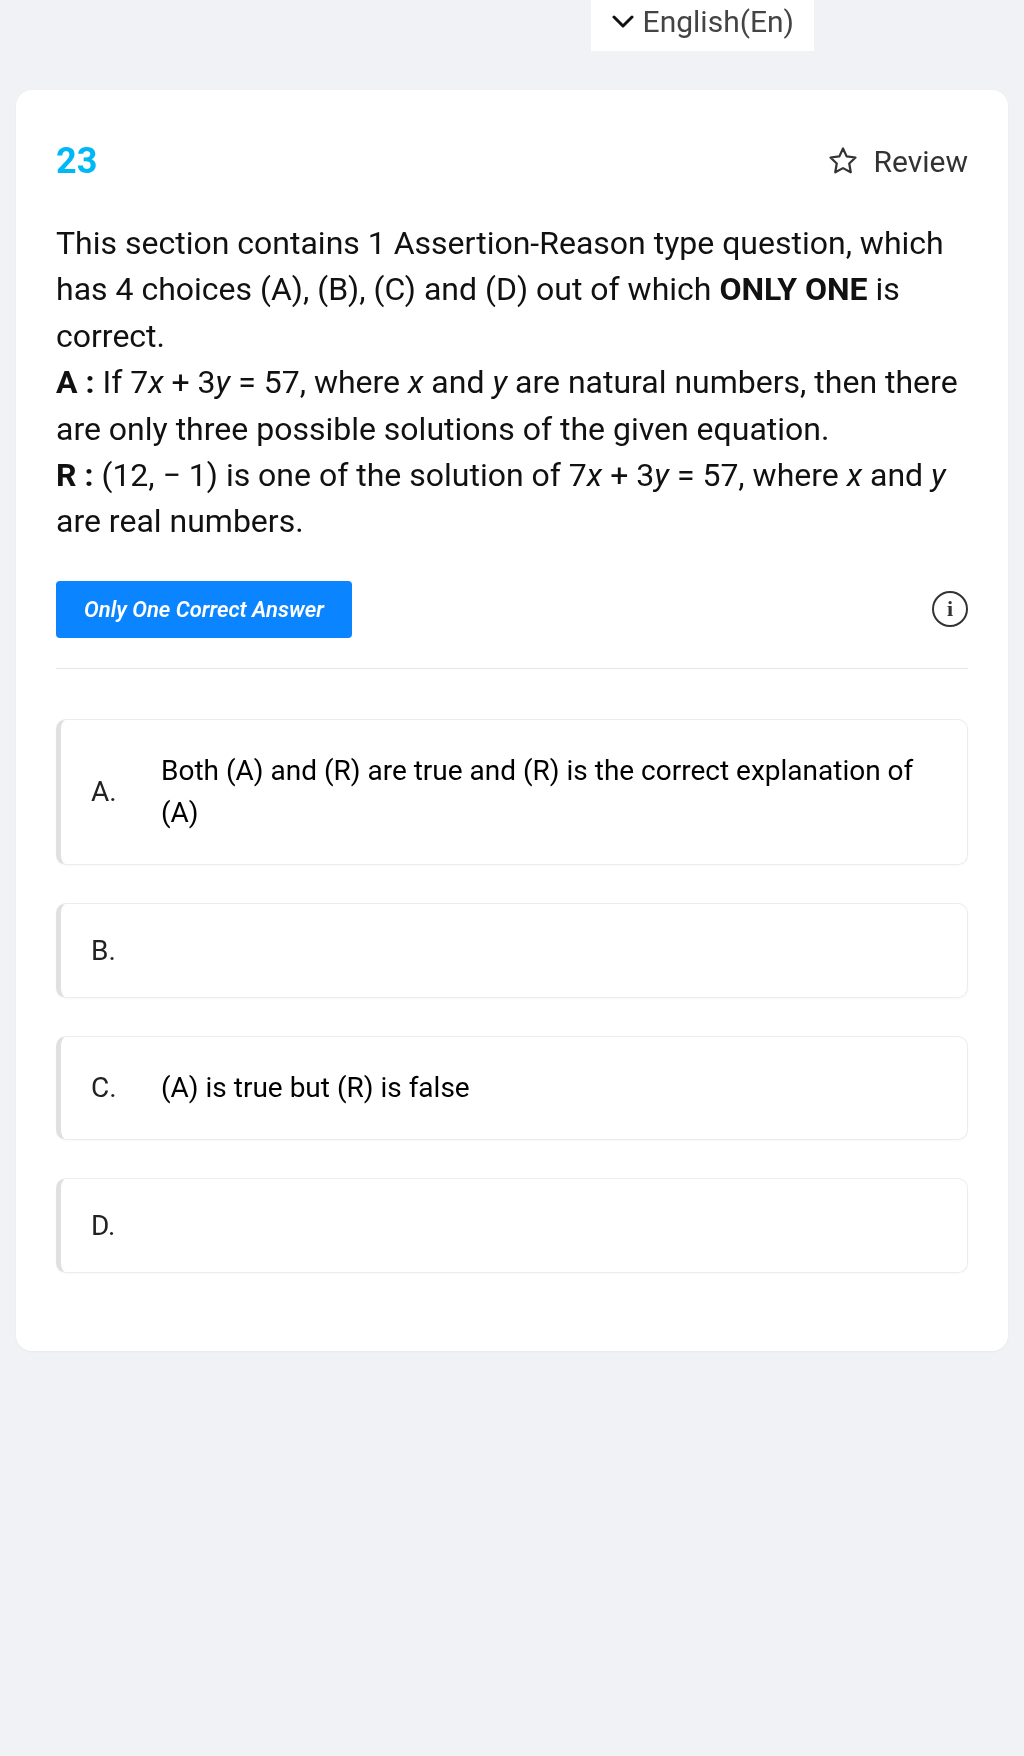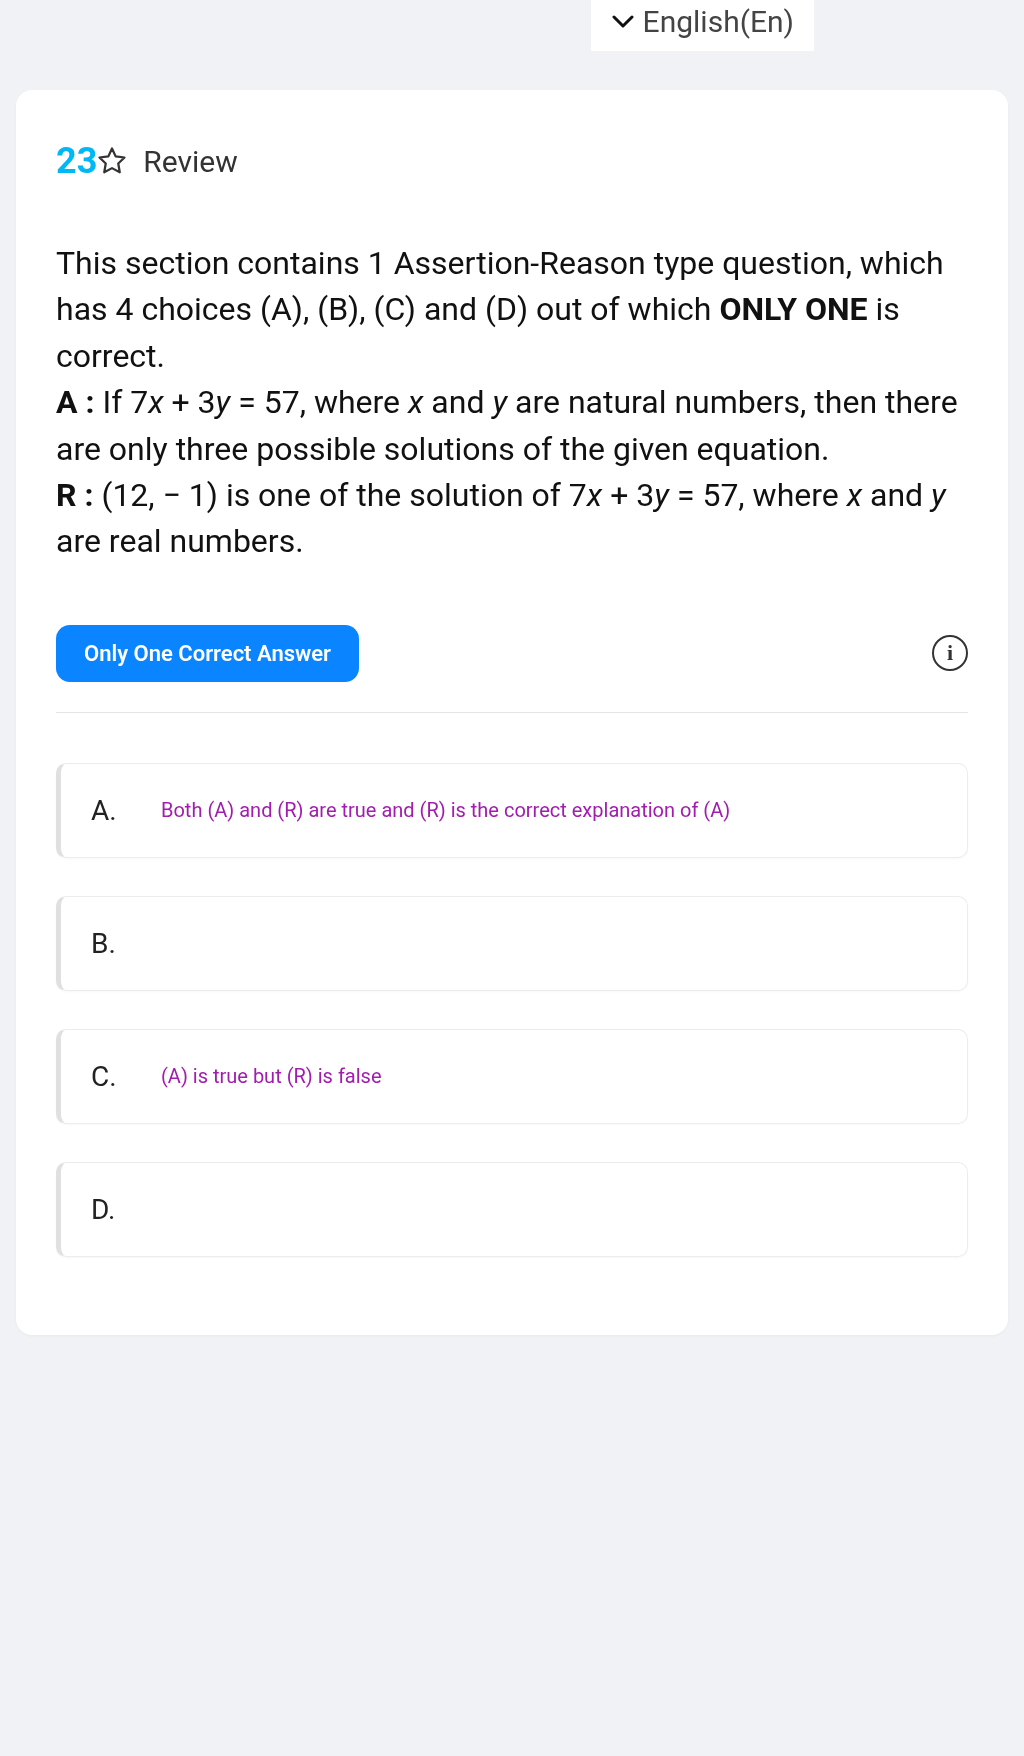--- a/index.html
+++ b/index.html
@@ -43,22 +43,23 @@
       left: 16px;
       right: 16px;
       top: 90px;
       background: #fff;
       border-radius: 16px;
       padding: 50px 40px 40px 40px;
       box-shadow: 0 1px 3px rgba(0,0,0,0.04);
     }
     .card-header {
       display: flex;
+      justify-content: space-between;
       align-items: center;
-      margin-bottom: 58px;
+      margin-bottom: 38px;
     }
     .question-number {
       font-size: 36px;
       font-weight: 700;
       color: #00b8f5;
     }
     .review-btn {
       display: flex;
       align-items: center;
       gap: 16px;
@@ -67,21 +68,21 @@
       cursor: pointer;
     }
     .star-icon {
       width: 30px;
       height: 30px;
     }
     .question-text {
       font-size: 32px;
       line-height: 1.45;
       color: #111;
-      margin-bottom: 60px;
+      margin-bottom: 36px;
     }
     .question-text .bold {
       font-weight: 700;
     }
     .question-text .italic {
       font-style: italic;
     }
     .badge-row {
       display: flex;
       justify-content: space-between;
@@ -89,21 +90,22 @@
       padding-bottom: 30px;
       border-bottom: 1px solid #e5e5e5;
       margin-bottom: 50px;
     }
     .answer-badge {
       background: #0a84ff;
       color: #fff;
       font-size: 22px;
       font-weight: 600;
       padding: 16px 28px;
-      border-radius: 14px;
+      border-radius: 4px;
+      font-style: italic;
     }
     .info-icon {
       width: 36px;
       height: 36px;
       border: 2.5px solid #333;
       border-radius: 50%;
       display: flex;
       align-items: center;
       justify-content: center;
       cursor: pointer;
@@ -125,24 +127,23 @@
       cursor: pointer;
       box-shadow: 0 1px 2px rgba(0,0,0,0.03);
       gap: 30px;
     }
     .option-letter {
       font-size: 28px;
       color: #222;
       min-width: 40px;
     }
     .option-text {
-      font-size: 20px;
-      color: #a21caf;
+      font-size: 28px;
+      color: #000000;
       line-height: 1.5;
-      text-align: right;
     }
   </style>
 </head>
 <body>
 
 <div class="language-selector">
   <span class="chevron-down">
     <svg viewBox="0 0 22 14" fill="none">
       <path d="M2 2 L11 11 L20 2" stroke="#111" stroke-width="3" stroke-linecap="round" stroke-linejoin="round"></path>
     </svg>

